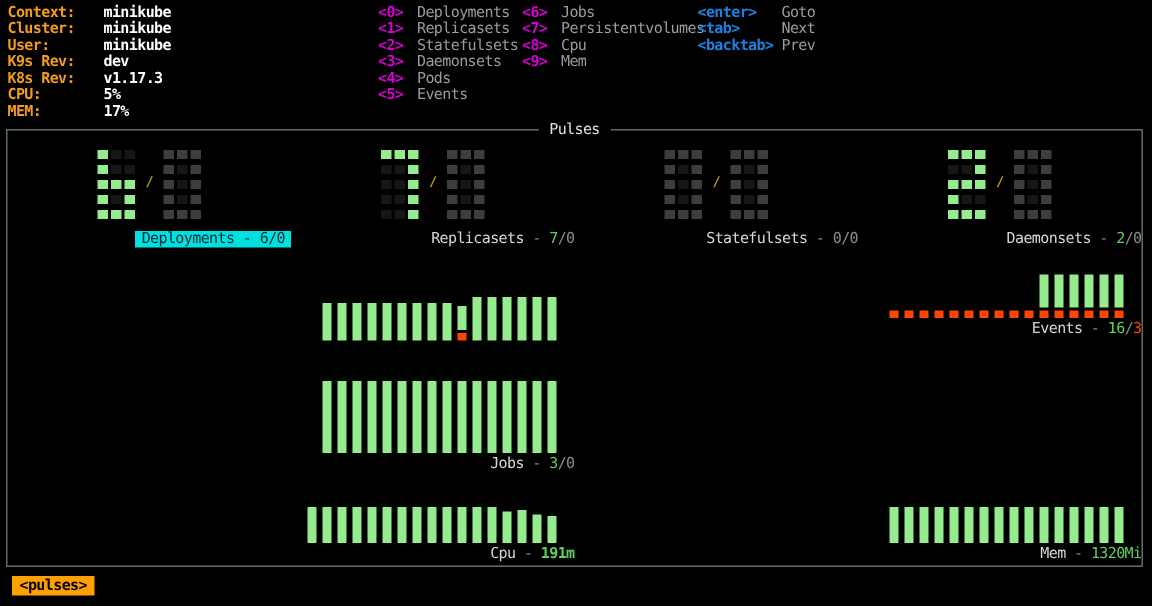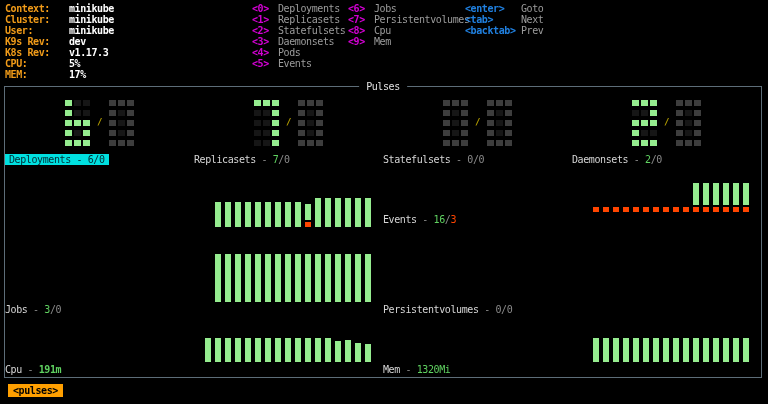--- a/index.html
+++ b/index.html
@@ -39,21 +39,21 @@
   .prow { display:grid; width:100%; }
   #row1 { height:80px; grid-template-columns:repeat(4,1fr); }
   #row2 { height:60px; grid-template-columns:repeat(2,1fr); }
   #row3 { height:90px; grid-template-columns:repeat(2,1fr); }
   #row4 { height:60px; grid-template-columns:repeat(2,1fr); }
 
   .pulse { display:flex; flex-direction:column; min-width:0; }
   .chart { flex:1; display:flex; align-items:flex-end; }
   .chart.digits-mode { justify-content:center; align-items:center; gap:7px; padding-top:6px; }
   .chart.bars-mode   { justify-content:flex-end; padding-right:12px; }
-  .plabel { height:15px; text-align:left; white-space:nowrap; padding-top:2px; }
+  .plabel { height:15px; text-align:right; white-space:nowrap; padding-top:2px; }
   .plabel .t { color:#d6d6d6; }
   .plabel .sep { color:#8b8b8b; }
   .sel { background:#00e0e0; color:#002b33 !important; padding:0 4px; }
   .sel span { color:#002b33 !important; }
 
   
   .digit { display:grid; grid-template-columns:repeat(3,7px); grid-auto-rows:6px; gap:4px 2px; }
   .cell-off { background:#161616; }
   .dslash { color:#b7a000; font-size:9px; align-self:center; font-weight:bold; }
 
@@ -428,24 +428,20 @@
             </div>
             <div class="bcol">
               <div class="bar" style="height: 48px;"></div>
             </div>
             <div class="bcol">
               <div class="bar" style="height: 48px;"></div>
             </div>
           </div>
           <div class="plabel"><span><span class="t">Jobs</span><span class="sep"> - </span><span style="color: rgb(95, 209, 96);">3</span><span class="sep">/</span><span style="color: rgb(139, 139, 139);">0</span></span></div>
         </div>
-        <div class="pulse">
-          <div class="chart bars-mode"></div>
-          <div class="plabel"><span><span class="t">Persistentvolumes</span><span class="sep"> - </span><span style="color: rgb(139, 139, 139);">0</span><span class="sep">/</span><span style="color: rgb(139, 139, 139);">0</span></span></div>
-        </div>
       </div>
     <div id="row4" class="prow">
         <div class="pulse">
           <div class="chart bars-mode">
             <div class="bcol">
               <div class="bar" style="height: 24px;"></div>
             </div>
             <div class="bcol">
               <div class="bar" style="height: 24px;"></div>
             </div>

